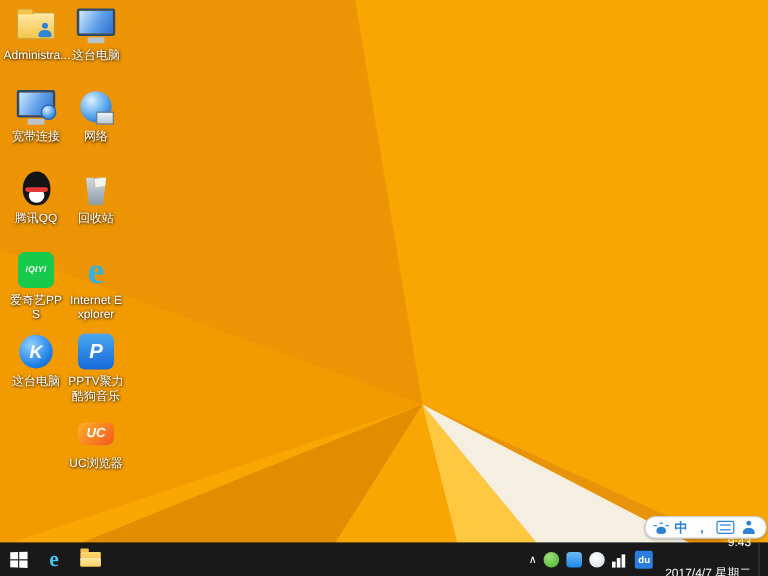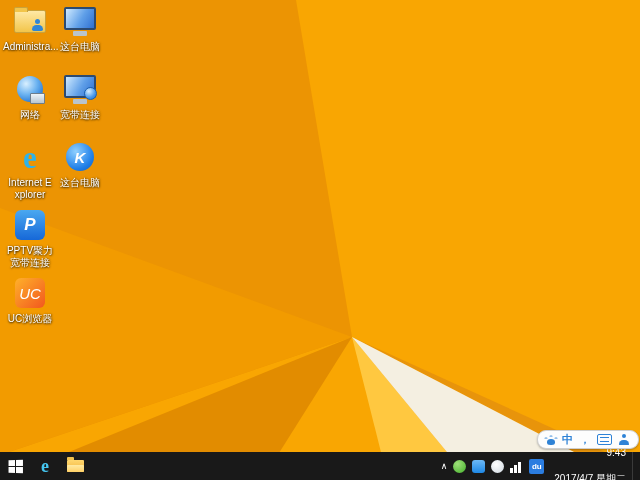--- a/index.html
+++ b/index.html
@@ -51,21 +51,21 @@
   .qq::before{content:'';position:absolute;left:5px;bottom:2px;width:13px;height:12px;background:#fff;border-radius:50%;}
   .qq::after{content:'';position:absolute;left:2px;top:13px;width:19px;height:4px;background:#e23a3a;border-radius:2px;}
 
   .bin{width:21px;height:23px;background:linear-gradient(#d4dbe0,#8f9aa3);clip-path:polygon(10% 0,90% 0,78% 100%,22% 100%);position:relative;margin-top:5px;}
   .bin-papers{position:absolute;top:-1px;left:8px;width:15px;height:7px;background:#f4f4f0;border:1px solid #b9b9ae;transform:rotate(-10deg);}
 
   .iqy{width:30px;height:30px;border-radius:6px;background:#17ca4b;display:flex;align-items:center;justify-content:center;color:#fff;font-weight:bold;font-size:7px;letter-spacing:.3px;}
   .e-ie{font-family:"Liberation Serif",serif;font-weight:bold;font-size:31px;color:#2fb3e8;line-height:1;}
   .kg{width:28px;height:28px;border-radius:50%;background:radial-gradient(circle at 35% 30%,#8fd0ff,#1f7fe8 65%,#105bb8);color:#fff;font-weight:bold;font-size:15px;display:flex;align-items:center;justify-content:center;}
   .pp{width:30px;height:30px;border-radius:6px;background:linear-gradient(#4aa8f0,#1668d8);color:#fff;font-weight:bold;font-size:17px;display:flex;align-items:center;justify-content:center;}
-  .ucb{width:30px;height:30px;border-radius:6px;background:linear-gradient(135deg,#ffb12a,#f2571f);color:#fff;font-weight:normal;font-size:15px;display:flex;align-items:center;justify-content:center;}
+  .ucb{width:30px;height:19px;border-radius:6px;background:linear-gradient(135deg,#ffb12a,#f2571f);color:#fff;font-weight:bold;font-size:11px;display:flex;align-items:center;justify-content:center;}
 
   
   .taskbar{position:absolute;left:0;right:0;bottom:0;height:28px;background:#191919;
     display:flex;align-items:center;justify-content:space-between;z-index:5;}
   .tb-left{display:flex;align-items:center;height:100%;}
   .tb-btn{width:30px;height:28px;display:flex;align-items:center;justify-content:center;background:none;border:none;padding:0;cursor:pointer;}
   .winlogo{width:15px;height:13px;display:grid;grid-template-columns:1fr 1fr;grid-template-rows:1fr 1fr;gap:1.5px;transform:perspective(60px) rotateY(-16deg);}
   .winlogo i{background:#fff;}
   .tb-e{font-family:"Liberation Serif",serif;font-weight:bold;font-size:18px;color:#45c6f0;line-height:1;}
   .tb-folder{width:17px;height:12px;background:linear-gradient(#ffd76e,#f0b23c);border-radius:1px;position:relative;}
@@ -126,58 +126,78 @@
 
   <div class="cell">
     <div class="g">
       <i class="mon"></i>
     </div>
     <div class="lbl">这台电脑</div>
   </div>
 
   <div class="cell">
     <div class="g">
+      <i class="mon">
+          <i class="globe-s"></i>
+        </i>
+    </div>
+    <div class="lbl">宽带连接</div>
+  </div>
+
+  <div class="cell">
+    <div class="g">
       <i class="globe">
           <i class="mini-mon"></i>
         </i>
     </div>
     <div class="lbl">网络</div>
   </div>
 
   <div class="cell">
     <div class="g">
-      <i class="mon">
-          <i class="globe-s"></i>
-        </i>
-    </div>
-    <div class="lbl">宽带连接</div>
-  </div>
-
-
-
+      <i class="qq"></i>
+    </div>
+    <div class="lbl">腾讯QQ</div>
+  </div>
+
+  <div class="cell">
+    <div class="g">
+      <i class="bin">
+          <i class="bin-papers"></i>
+        </i>
+    </div>
+    <div class="lbl">回收站</div>
+  </div>
+
+  <div class="cell">
+    <div class="g">
+      <i class="iqy">iQIYI</i>
+    </div>
+    <div class="lbl">爱奇艺PPS</div>
+  </div>
 
   <div class="cell">
     <div class="g">
       <span class="e-ie">e</span>
     </div>
     <div class="lbl">Internet Explorer</div>
   </div>
 
   <div class="cell">
     <div class="g">
       <i class="kg">K</i>
     </div>
     <div class="lbl">这台电脑</div>
   </div>
 
   <div class="cell">
     <div class="g">
       <i class="pp">P</i>
     </div>
-    <div class="lbl">PPTV聚力 宽带连接</div>
+    <div class="lbl">PPTV聚力 酷狗音乐</div>
   </div>
 
   <div class="cell"></div>
 
   <div class="cell">
     <div class="g">
       <i class="ucb">UC</i>
     </div>
     <div class="lbl">UC浏览器</div>
   </div>

